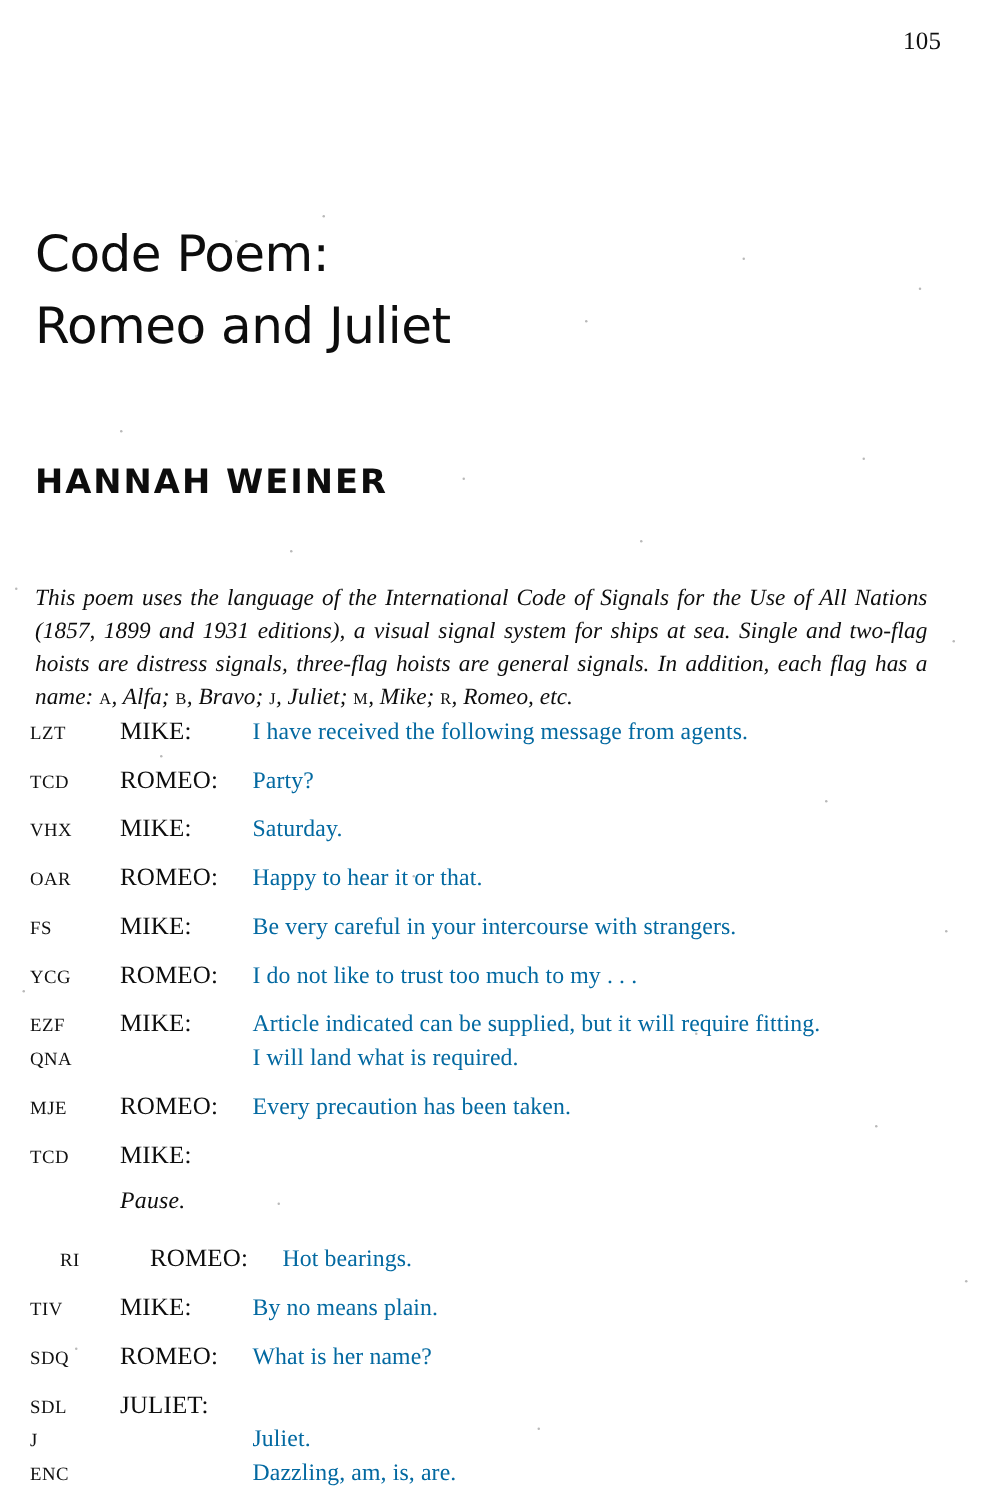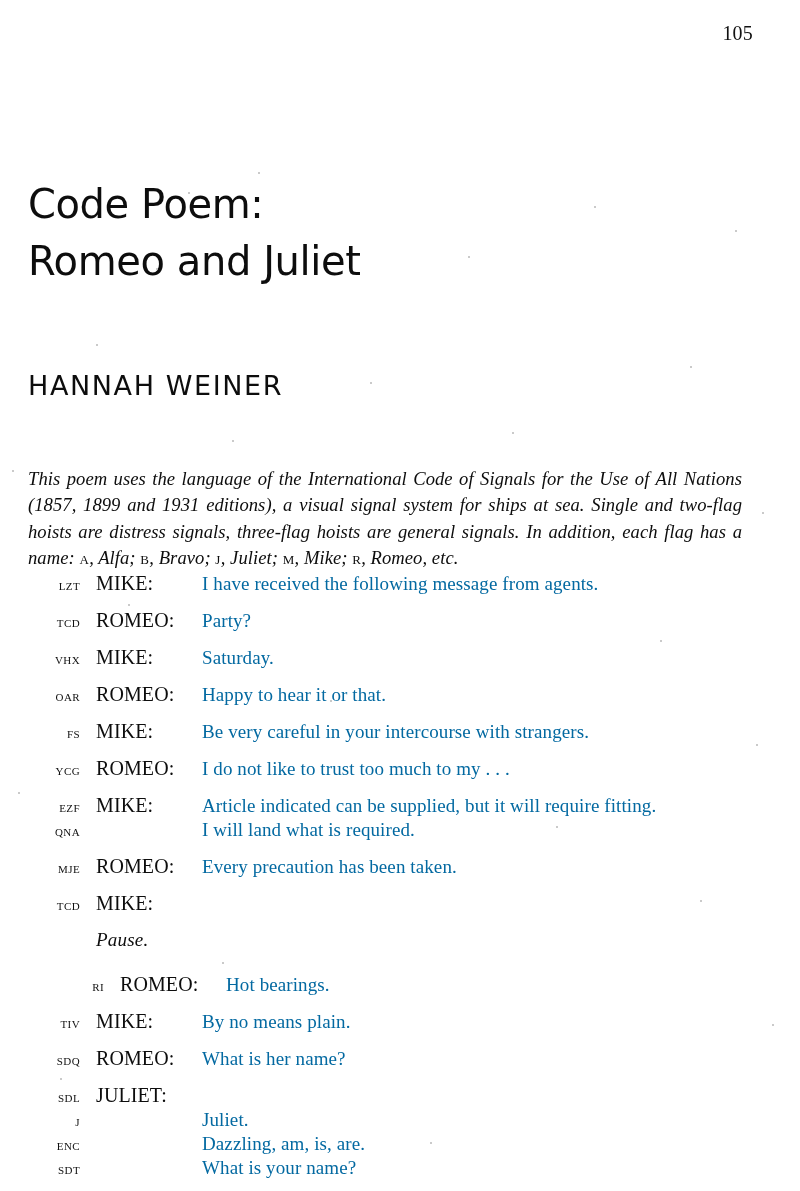--- a/index.html
+++ b/index.html
@@ -55,21 +55,21 @@
   .poem-title .line {
     display: block;
     white-space: pre;
   }
 
   .byline {
     position: absolute;
     top: 370px;
     left: 28px;
     font-family: "DejaVu Sans", "Liberation Sans", sans-serif;
-    font-weight: 400;
+    font-weight: 700;
     font-size: 27px;
     letter-spacing: 1.6px;
     color: #0d0d0d;
   }
 
   
   .headnote {
     position: absolute;
     top: 447px;
     left: 28px;
@@ -103,24 +103,24 @@
     display: flex;
     align-items: baseline;
     width: 100%;
     box-sizing: border-box;
     padding-left: 24px;
   }
 
   .code {
     width: 56px;
     flex: 0 0 56px;
-    text-align: right;
+    text-align: left;
     font-variant: small-caps;
     text-transform: lowercase;
-    font-size: 16px;
+    font-size: 21px;
     letter-spacing: 0.4px;
     color: #101010;
     white-space: nowrap;
   }
 
   .speaker {
     flex: 0 0 100px;
     width: 100px;
     padding-left: 16px;
     box-sizing: border-box;

